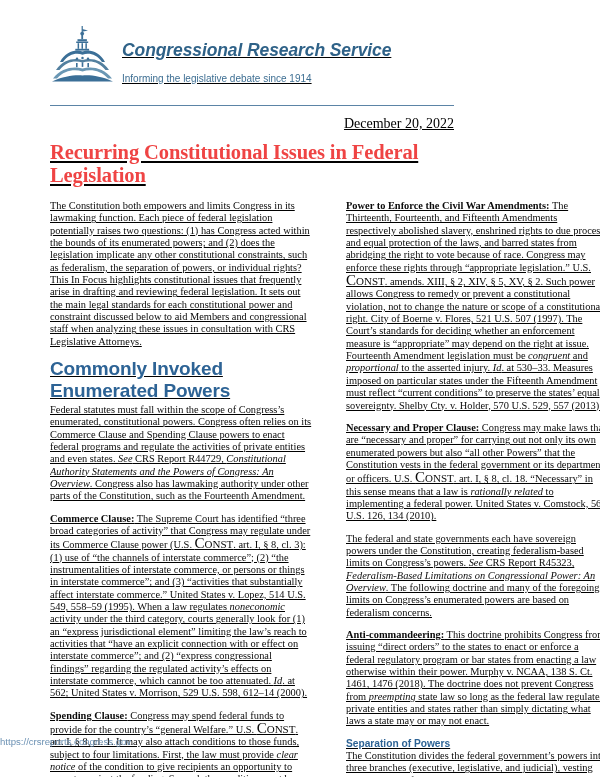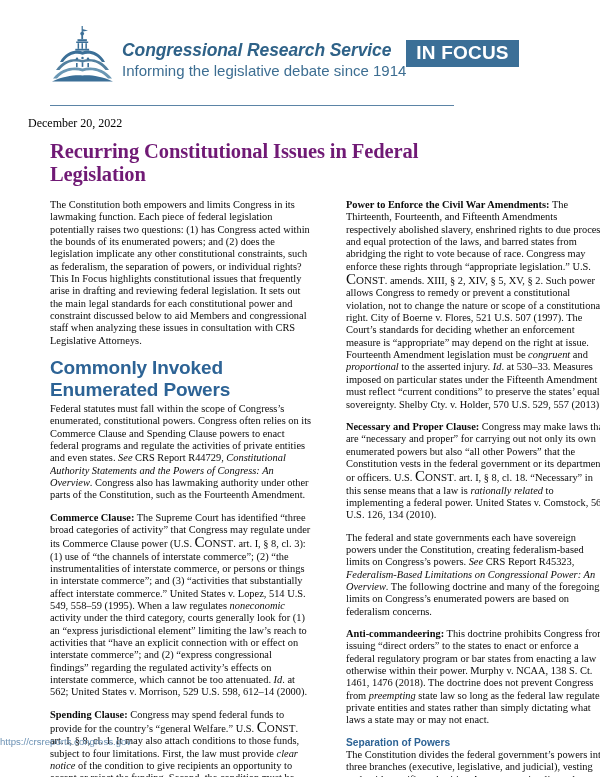--- a/index.html
+++ b/index.html
@@ -14,20 +14,21 @@
     color: #000000;
     position: relative;
     overflow: hidden;
   }
   .page {
     width: 504px;
     height: 777px;
     position: relative;
     box-sizing: border-box;
     padding: 0 28px;
+    text-decoration: underline;
   }
 
   
   .masthead {
     position: relative;
     height: 68px;
     padding-top: 28px;
     display: flex;
     align-items: flex-start;
   }
@@ -49,23 +50,23 @@
     font-style: italic;
     font-weight: bold;
     font-size: 17.5px;
     letter-spacing: -0.1px;
     color: #2f6288;
     line-height: 1;
     white-space: nowrap;
   }
   .brand-tag {
     font-family: "Liberation Sans", "DejaVu Sans", sans-serif;
-    font-size: 15px;
+    font-size: 10px;
     color: #3d6e92;
-    margin-top: 3px;
+    margin-top: 14px;
     line-height: 1;
     white-space: nowrap;
   }
   .infocus {
     flex: 0 0 auto;
     margin-top: 12px;
     margin-right: 2px;
     background: #3b6f97;
     color: #ffffff;
     font-family: "Liberation Sans", "DejaVu Sans", sans-serif;
@@ -73,34 +74,34 @@
     font-size: 19px;
     letter-spacing: 0.2px;
     padding: 3px 10px 5px 10px;
     line-height: 1;
   }
   .rule {
     border-top: 1.3px solid #5b84a6;
     margin: 9px 22px 0 22px;
   }
   .date {
-    text-align: left;
-    font-size: 12px;
+    text-align: right;
+    font-size: 14px;
     margin: 10px 22px 0 0;
     color: #000;
   }
 
   
   .doc-title {
     font-family: "Liberation Serif", "DejaVu Serif", serif;
     font-weight: bold;
     font-size: 20.5px;
     margin: 9px 0 0 22px;
     letter-spacing: -0.1px;
-    color: #701a75;
+    color: #ef4444;
   }
 
   
   .columns {
     display: flex;
     gap: 34px;
     margin: 13px 22px 0 22px;
     height: 595px;
   }
   .col {
@@ -197,21 +198,20 @@
 
         <path d="M2 55.5 C14 49.5, 28 48.6, 32.5 49.6 C37 48.6, 51 49.5, 63 55.5 L2 55.5 Z" fill="#3b6f97"></path>
       </svg>
     </div>
 
     <div class="brand">
       <div class="brand-name">Congressional Research Service</div>
       <div class="brand-tag">Informing the legislative debate since 1914</div>
     </div>
 
-    <div class="infocus">IN FOCUS</div>
   </div>
 
   <div class="rule"></div>
   <div class="date">December 20, 2022</div>
 
   <h1 class="doc-title">Recurring Constitutional Issues in Federal Legislation</h1>
 
   <div class="columns">
 
     <div class="col">

